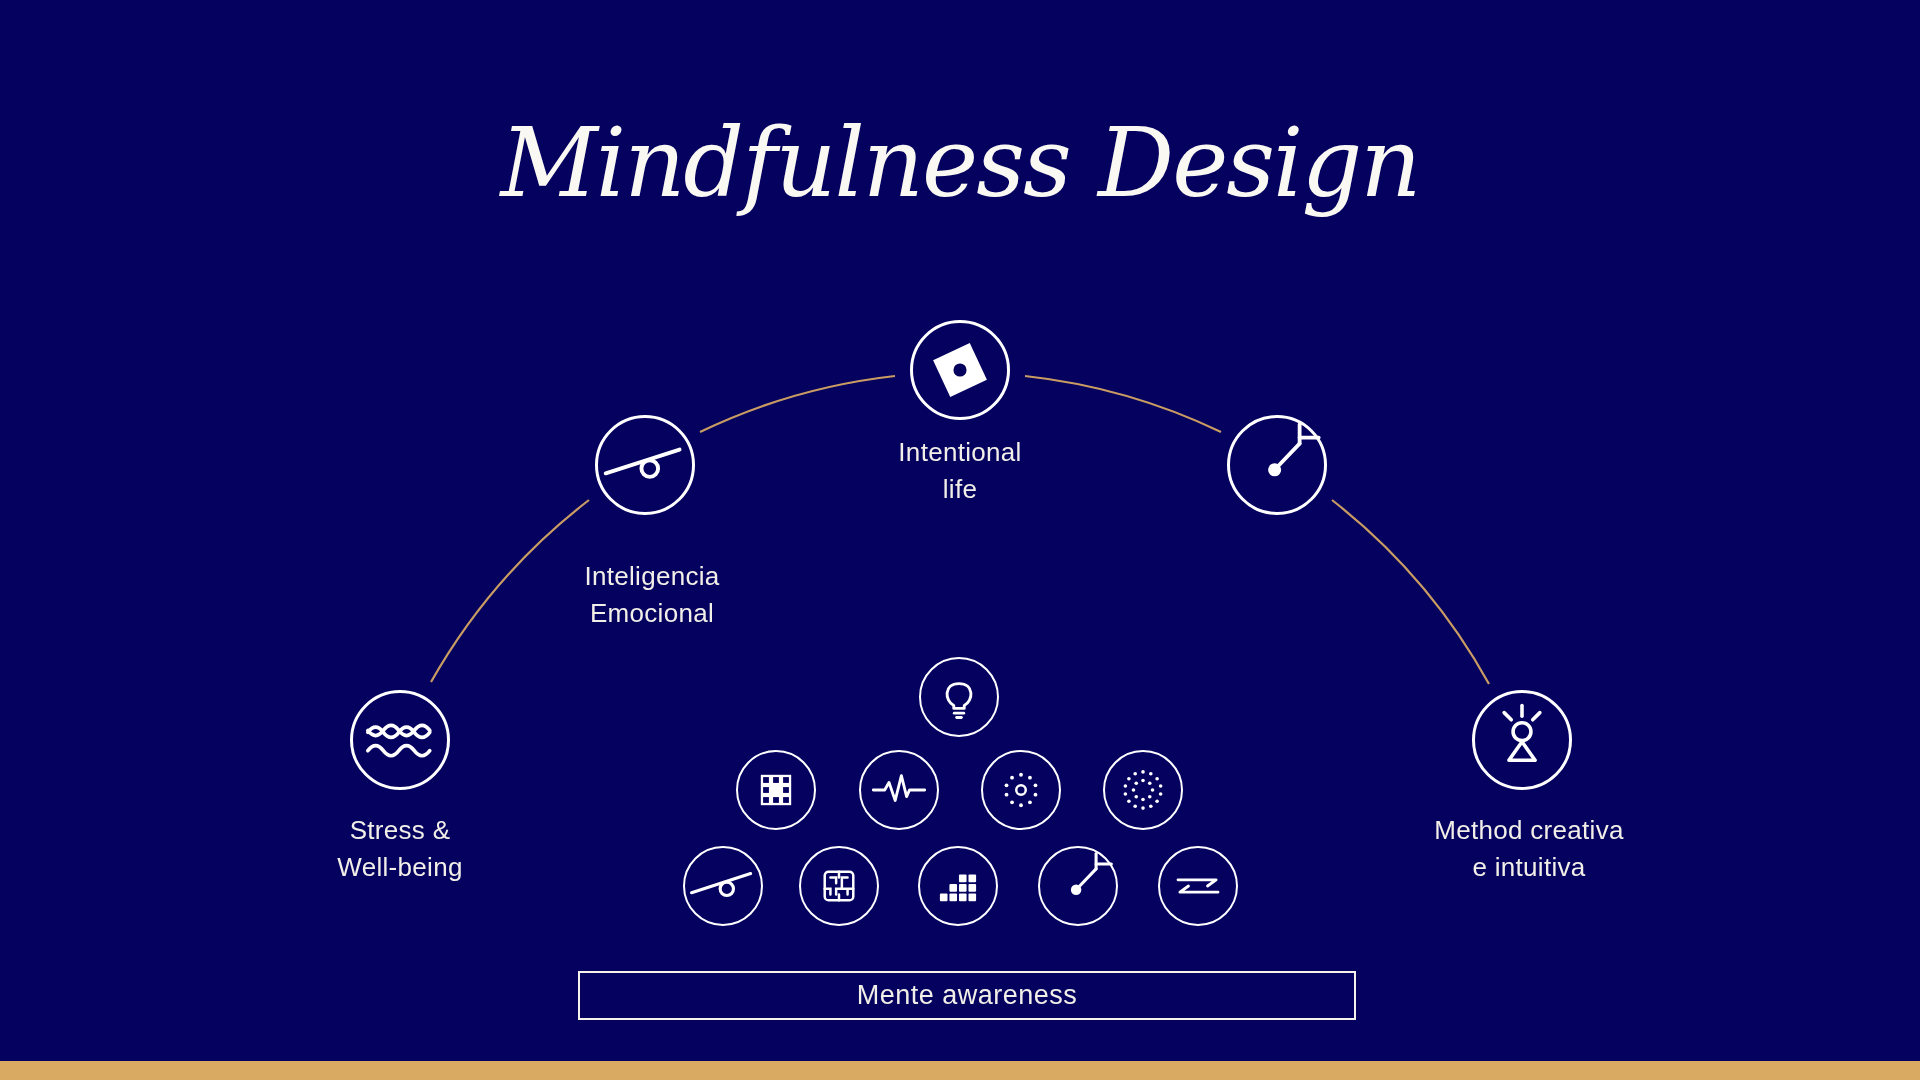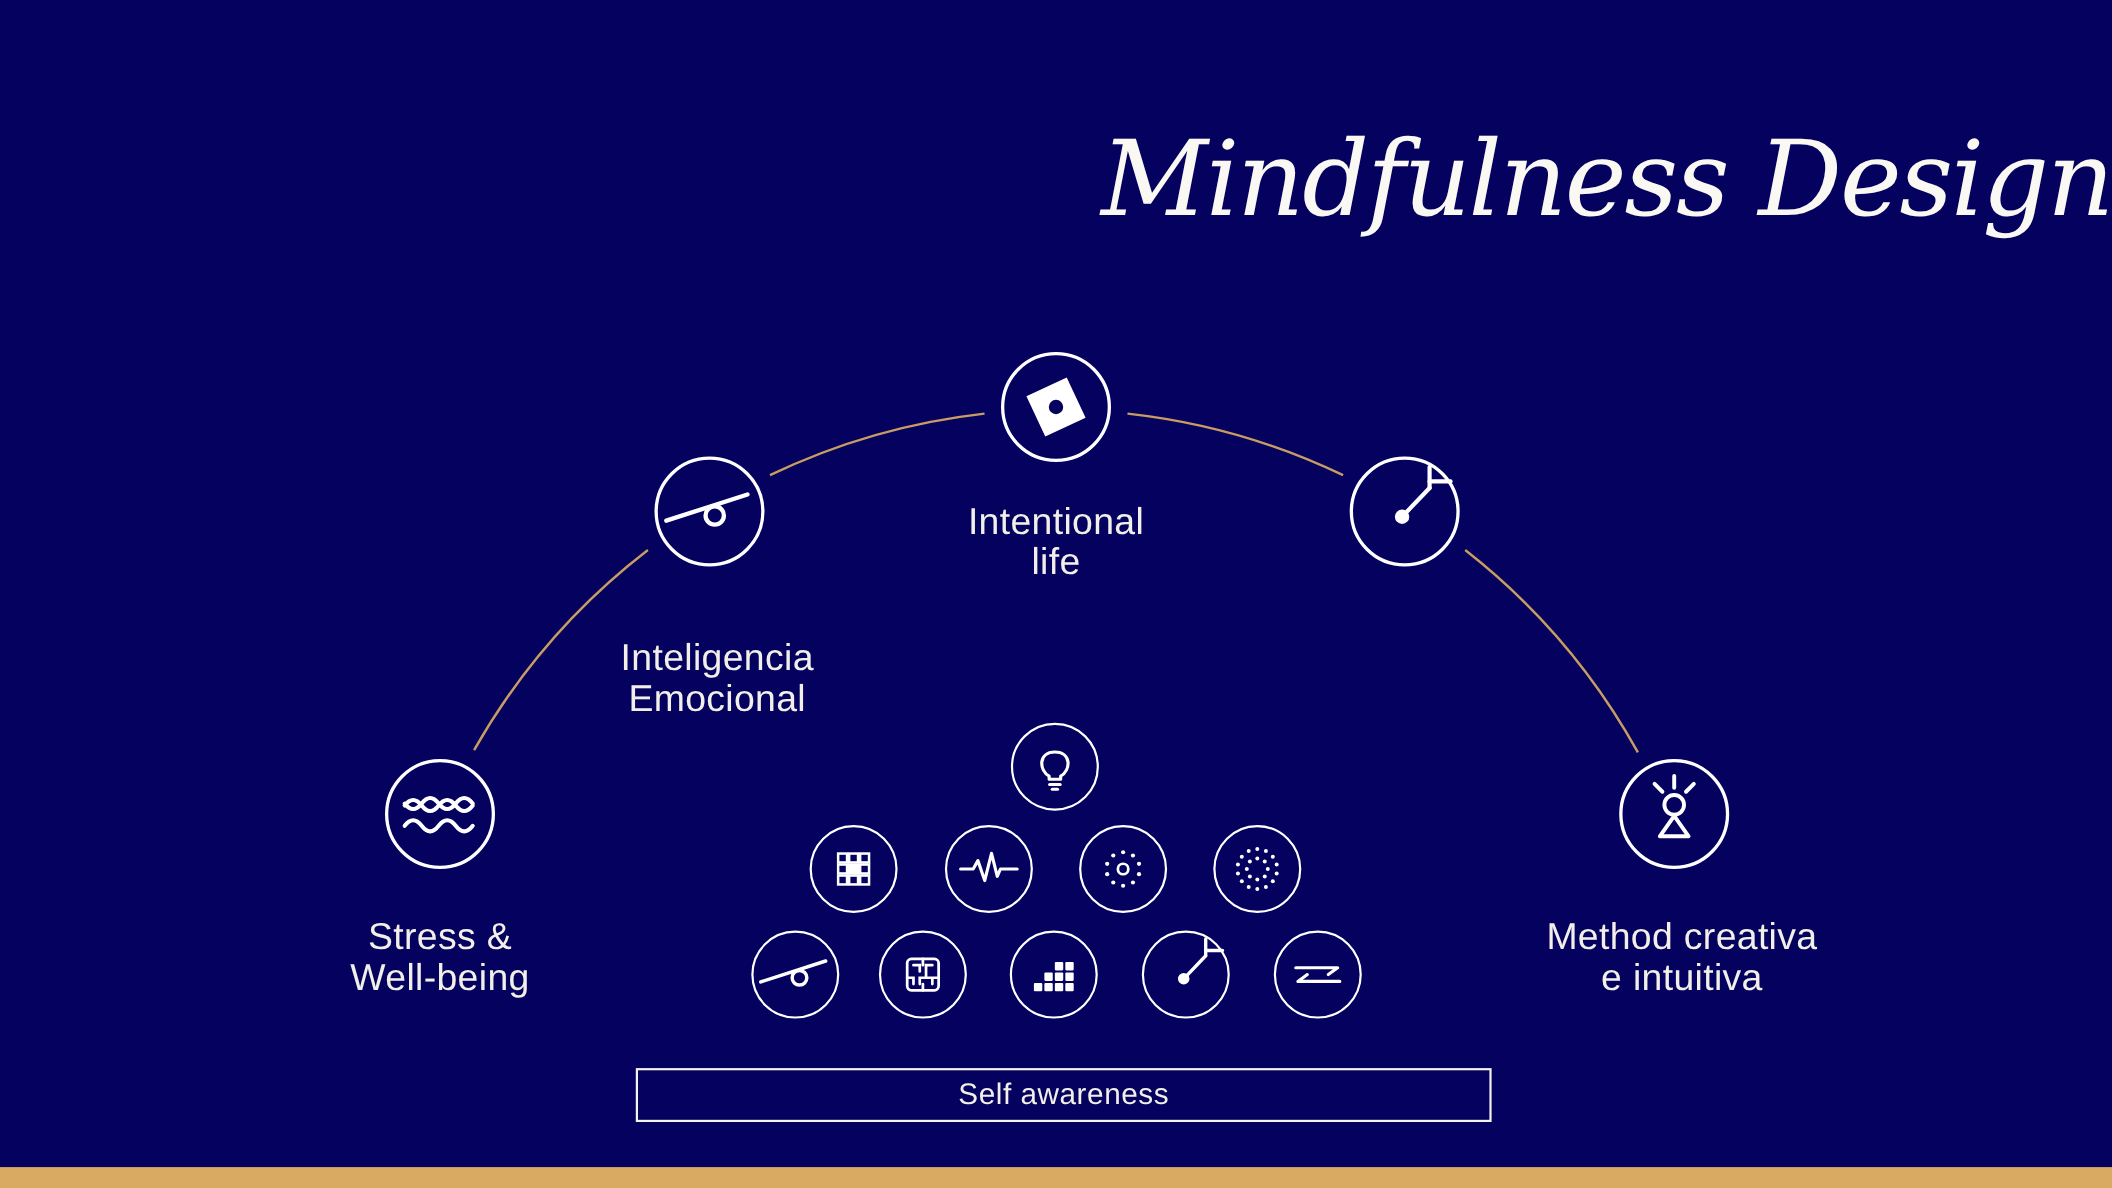--- a/index.html
+++ b/index.html
@@ -11,39 +11,39 @@
   }
   *{margin:0;padding:0;box-sizing:border-box;}
   html,body{background:#000;}
   .stage{
     position:relative;width:1920px;height:1080px;overflow:hidden;
     background:var(--bg);
     font-family:"Liberation Sans",sans-serif;
   }
   .title{
     position:absolute;left:0;top:108px;width:1920px;
-    text-align:right;
+    text-align:center;
     font-family:"DejaVu Serif",serif;font-style:italic;font-weight:500;
     font-size:95px;letter-spacing:-2px;color:#faf8f2;
   }
   .arc-svg{position:absolute;left:0;top:0;}
   .node-circle{
     position:absolute;border:3px solid var(--stroke);border-radius:50%;
     width:100px;height:100px;
   }
   .pyr-circle{
     position:absolute;border:2.5px solid var(--stroke);border-radius:50%;
     width:80px;height:80px;
   }
   .node-circle svg,.pyr-circle svg{position:absolute;left:-3px;top:-3px;}
   .pyr-circle svg{left:-2.5px;top:-2.5px;}
   .node-label{
     position:absolute;width:340px;text-align:center;
-    font-size:34px;line-height:37px;letter-spacing:.3px;
-    color:var(--text);white-space:pre-line;margin-top:22px;
+    font-size:26px;line-height:37px;letter-spacing:.3px;
+    color:var(--text);white-space:pre-line;
   }
   .base-box{
     position:absolute;left:578px;top:971px;width:778px;height:49px;
     border:2px solid #f5f2ea;display:flex;align-items:center;justify-content:center;
   }
   .base-box span{font-size:27px;letter-spacing:.5px;color:var(--text);}
   .brand{
     position:absolute;left:1697px;top:941px;
     font-family:"DejaVu Serif",serif;color:#fbfaf6;line-height:33px;font-size:34px;
   }
@@ -227,19 +227,19 @@
     </svg>
   </div>
   <div class="pyr-circle" style="left:1158px;top:846px;">
     <svg width="80" height="80" viewBox="0 0 84 84">
       <path class="ic" stroke-width="3" stroke-linejoin="round" d="M21,35.5 H61 L52,42"></path>
       <path class="ic" stroke-width="3" stroke-linejoin="round" d="M63,48.5 H23 L32,42"></path>
     </svg>
   </div>
 
   <div class="base-box">
-    <span>Self awareness</span>
+    <span>Mente awareness</span>
   </div>
 
 
   <div class="bottom-bar"></div>
 
 </div>
 
 </body></html>

